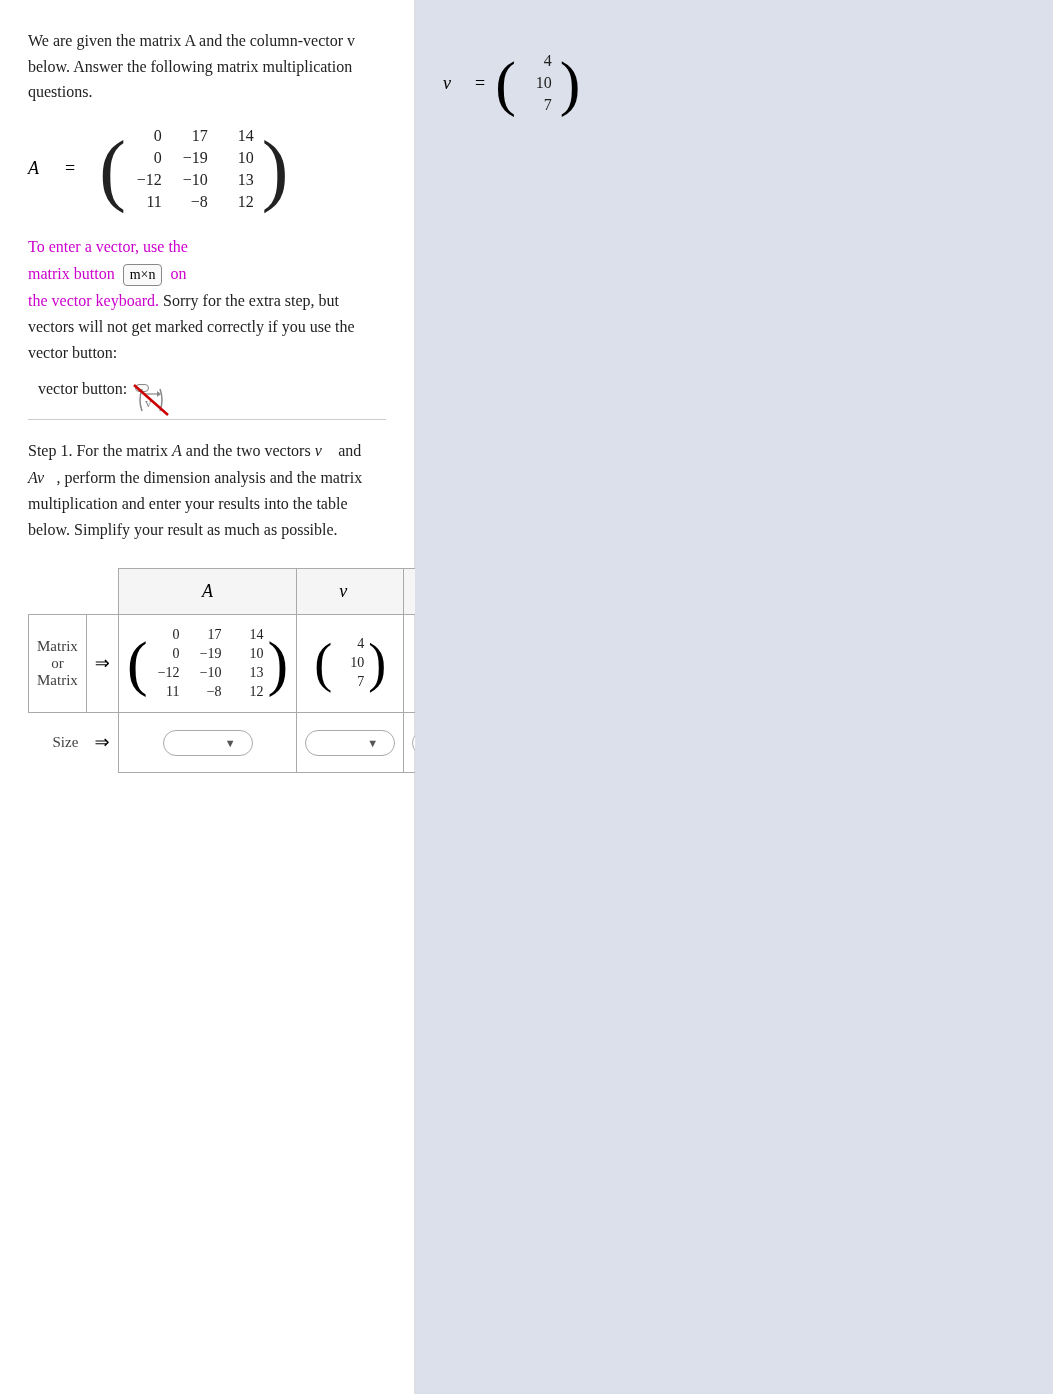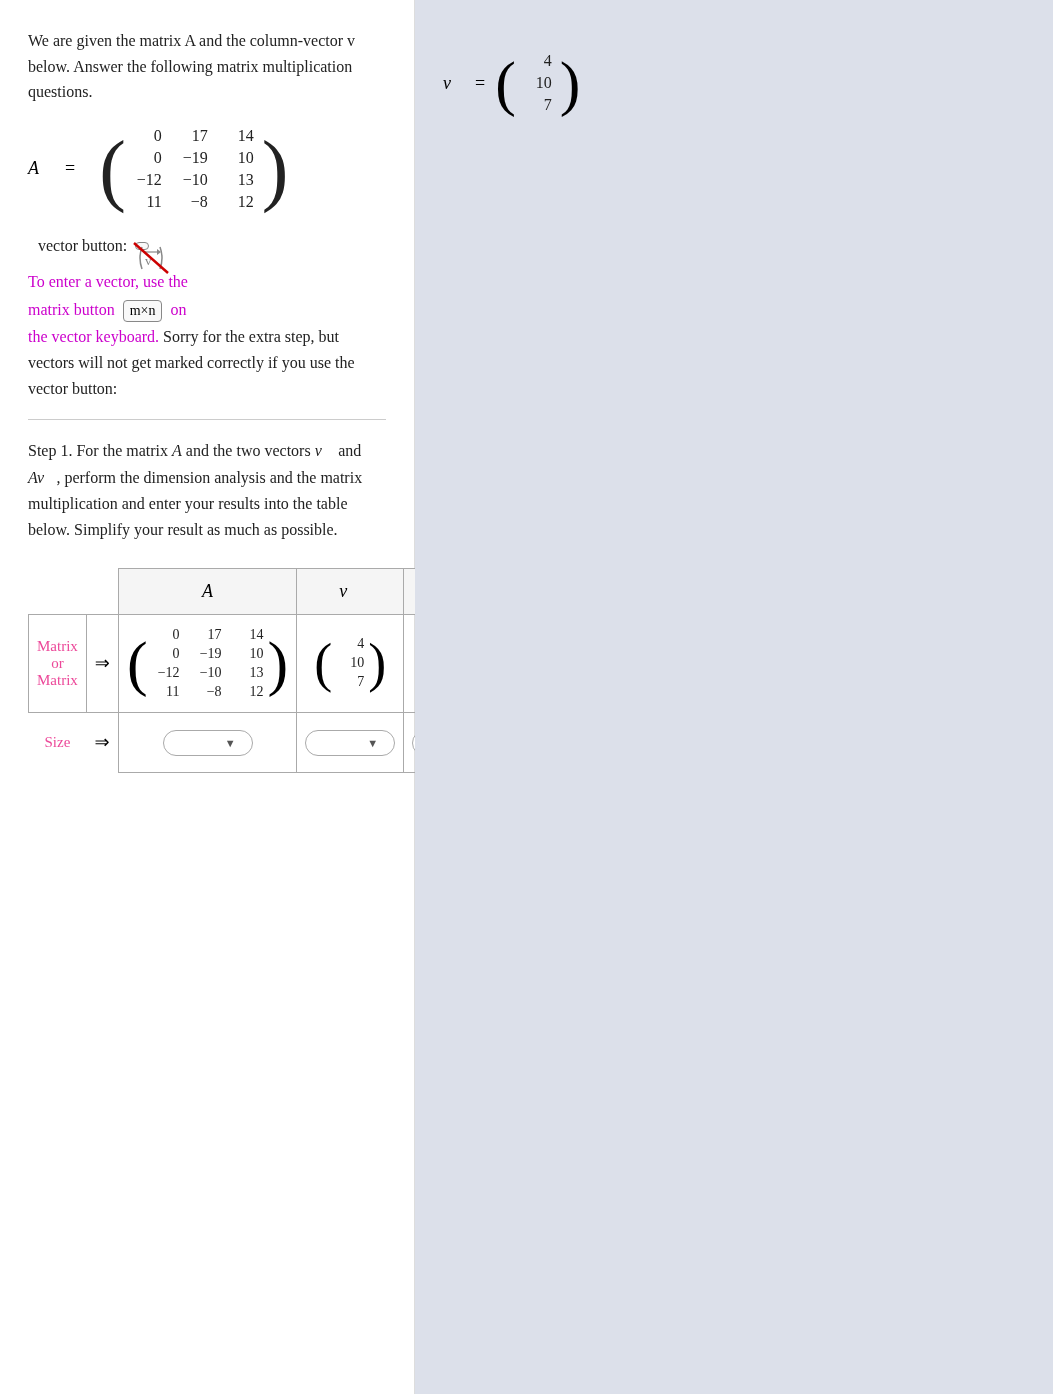--- a/index.html
+++ b/index.html
@@ -182,21 +182,21 @@
       font-weight: normal;
       font-size: 18px;
       background: #f5f5f5;
       padding: 12px 8px;
     }
 
     .row-label-cell {
       border: none;
       text-align: right;
       font-size: 15px;
-      color: #ec4899;
+      color: #404040;
       padding-right: 8px;
     }
 
     .arrow-cell {
       border: none;
       font-size: 18px;
     }
 
     
     .answer-box {
@@ -259,44 +259,44 @@
           <span class="matrix-cell">−10</span>
           <span class="matrix-cell">13</span>
           <span class="matrix-cell">11</span>
           <span class="matrix-cell">−8</span>
           <span class="matrix-cell">12</span>
         </div>
         <span class="matrix-bracket-right">)</span>
       </div>
     </div>
 
-    <div style="display:flex; align-items:center; margin-bottom: 10px; margin-left: 10px;">
-      <span class="sorry-text">vector button:</span>
-      <span class="vector-btn-box" style="margin-left: 8px;">
-
-        <svg width="38" height="34" viewBox="0 0 38 34">
-
-          <path d="M10 6 Q6 17 10 28" stroke="#888" stroke-width="1.5" fill="none"></path>
-          <path d="M28 6 Q32 17 28 28" stroke="#888" stroke-width="1.5" fill="none"></path>
-
-          <line x1="12" y1="11" x2="25" y2="11" stroke="#888" stroke-width="1.2"></line>
-          <polygon points="25,8 29,11 25,14" fill="#888"></polygon>
-
-          <text x="13" y="24" font-size="13" fill="#888" font-family="Times New Roman">v</text>
-
-          <line x1="2" y1="2" x2="36" y2="32" stroke="#cc0000" stroke-width="2.5"></line>
-        </svg>
-      </span>
-    </div>
-
     <div style="margin-bottom: 10px;">
       <span class="pink-text">To enter a vector, use the<br>matrix button </span>
       <span class="matrix-btn-box">m×n</span>
       <span class="pink-text"> on<br>the vector keyboard.</span>
       <span class="sorry-text"> Sorry for the extra step, but vectors will not get marked correctly if you use the vector button:</span>
+    </div>
+
+    <div style="display:flex; align-items:center; margin-bottom: 10px; margin-left: 10px;">
+      <span class="sorry-text">vector button:</span>
+      <span class="vector-btn-box" style="margin-left: 8px;">
+
+        <svg width="38" height="34" viewBox="0 0 38 34">
+
+          <path d="M10 6 Q6 17 10 28" stroke="#888" stroke-width="1.5" fill="none"></path>
+          <path d="M28 6 Q32 17 28 28" stroke="#888" stroke-width="1.5" fill="none"></path>
+
+          <line x1="12" y1="11" x2="25" y2="11" stroke="#888" stroke-width="1.2"></line>
+          <polygon points="25,8 29,11 25,14" fill="#888"></polygon>
+
+          <text x="13" y="24" font-size="13" fill="#888" font-family="Times New Roman">v</text>
+
+          <line x1="2" y1="2" x2="36" y2="32" stroke="#cc0000" stroke-width="2.5"></line>
+        </svg>
+      </span>
     </div>
 
     <hr class="divider">
 
     <div class="step-text">
       <span class="step-bold">Step 1.</span>
       <span> For the matrix <i>A</i> and the two vectors <i>v⃗</i> and <i>Av⃗</i>,  perform the dimension analysis and the matrix multiplication and enter your results into the table below. Simplify your result as much as possible.</span>
     </div>
 
     <div class="table-section">
@@ -353,21 +353,21 @@
               </div>
             </td>
 
             <td style="text-align:center; vertical-align:middle;">
               <div class="answer-box"></div>
               <div style="width:44px; height:2px; background:#aaa; margin: 4px auto 0;"></div>
             </td>
           </tr>
 
           <tr>
-            <td class="row-label-cell" style="text-align:center; font-size:15px; padding-right:8px; border:none;">Size</td>
+            <td class="row-label-cell" style="text-align:right; font-size:15px; padding-right:8px; border:none;">Size</td>
             <td class="arrow-cell" style="border:none;">⇒</td>
             <td style="padding: 16px 8px;">
               <div class="dropdown-pill">
                 <span></span>
                 <span class="dropdown-arrow">▼</span>
               </div>
             </td>
             <td style="padding: 16px 8px;">
               <div class="dropdown-pill">
                 <span></span>

